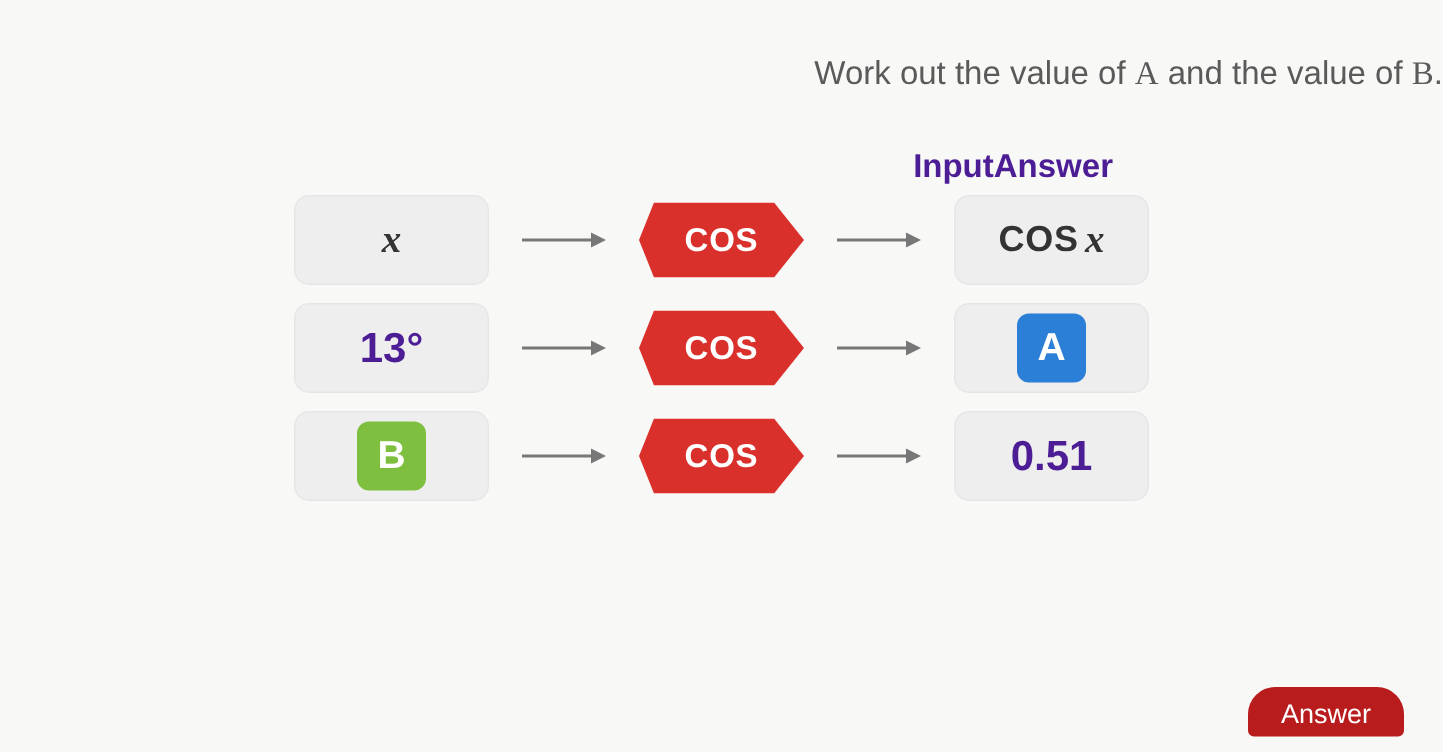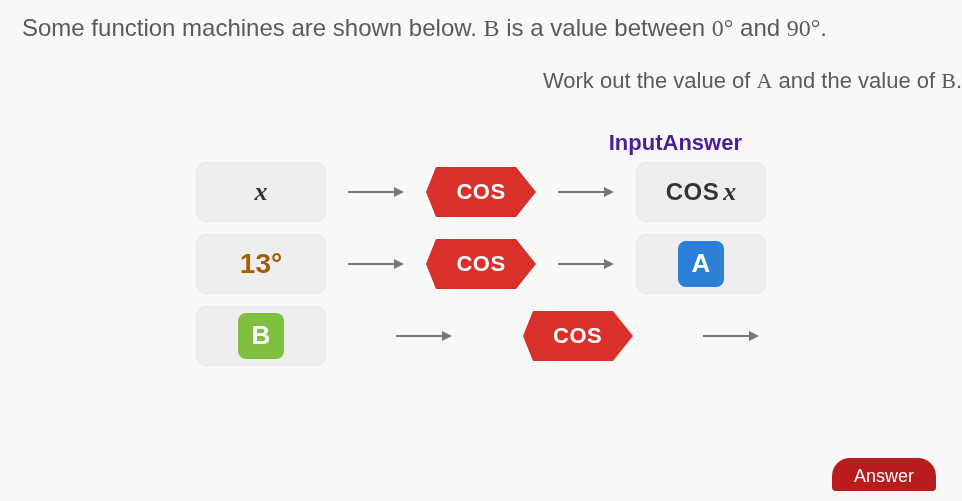--- a/index.html
+++ b/index.html
@@ -57,21 +57,21 @@
       border-radius: 10px;
       display: flex;
       align-items: center;
       justify-content: center;
       font-family: Georgia, 'Times New Roman', serif;
       font-size: 26px;
       font-weight: bold;
       color: #333;
       box-shadow: inset 0 0 0 1px rgba(0,0,0,0.03);
     }
-    .cell.blue-text { color: #a16207; font-family: Arial, sans-serif; font-size: 28px; font-weight: bold; }
+    .cell.blue-text { color: #4c1d95; font-family: Arial, sans-serif; font-size: 28px; font-weight: bold; }
     .cell .italic-x { font-style: italic; font-family: Georgia, serif; text-transform: none; }
     .badge {
       width: 46px;
       height: 46px;
       border-radius: 8px;
       display: flex;
       align-items: center;
       justify-content: center;
       font-family: Arial, sans-serif;
       font-size: 26px;
@@ -118,23 +118,20 @@
       font-weight: 500;
     }
     .cosx-cell { gap:4px; }
     .cosx-cell .cos-part { font-family: Arial, sans-serif; font-size:24px; font-weight:bold; color:#333; letter-spacing:0.5px;}
   </style>
 </head>
 <body>
 
 <div class="content">
 
-  <div class="question-text">
-    <span>Some function machines are shown below. </span><span class="serif">B</span><span> is a value between </span><span class="serif">0°</span><span> and </span><span class="serif">90°</span><span>.</span>
-  </div>
 
   <div class="instructions">
     <div>
       <span>Work out the value of </span><span class="serif">A</span><span> and the value of </span><span class="serif">B</span><span>.</span>
     </div>
   </div>
 
   <div class="machine-wrap">
     <div class="hdr">
       <span>Input</span>
@@ -209,19 +206,20 @@
             <polygon points="10,0 90,0 110,25 90,50 10,50 0,25" fill="#d9302c"></polygon>
           </svg>
         <span>COS</span>
       </div>
       <div class="arrow">
         <svg width="60" height="16" viewBox="0 0 60 16">
             <line x1="2" y1="8" x2="48" y2="8" stroke="#777" stroke-width="2"></line>
             <polygon points="48,3 58,8 48,13" fill="#777"></polygon>
           </svg>
       </div>
+      <div class="cell blue-text">0.51</div>
     </div>
 
   </div>
 
 </div>
 
 <div class="answer-btn">Answer</div>
 
 </body></html>

